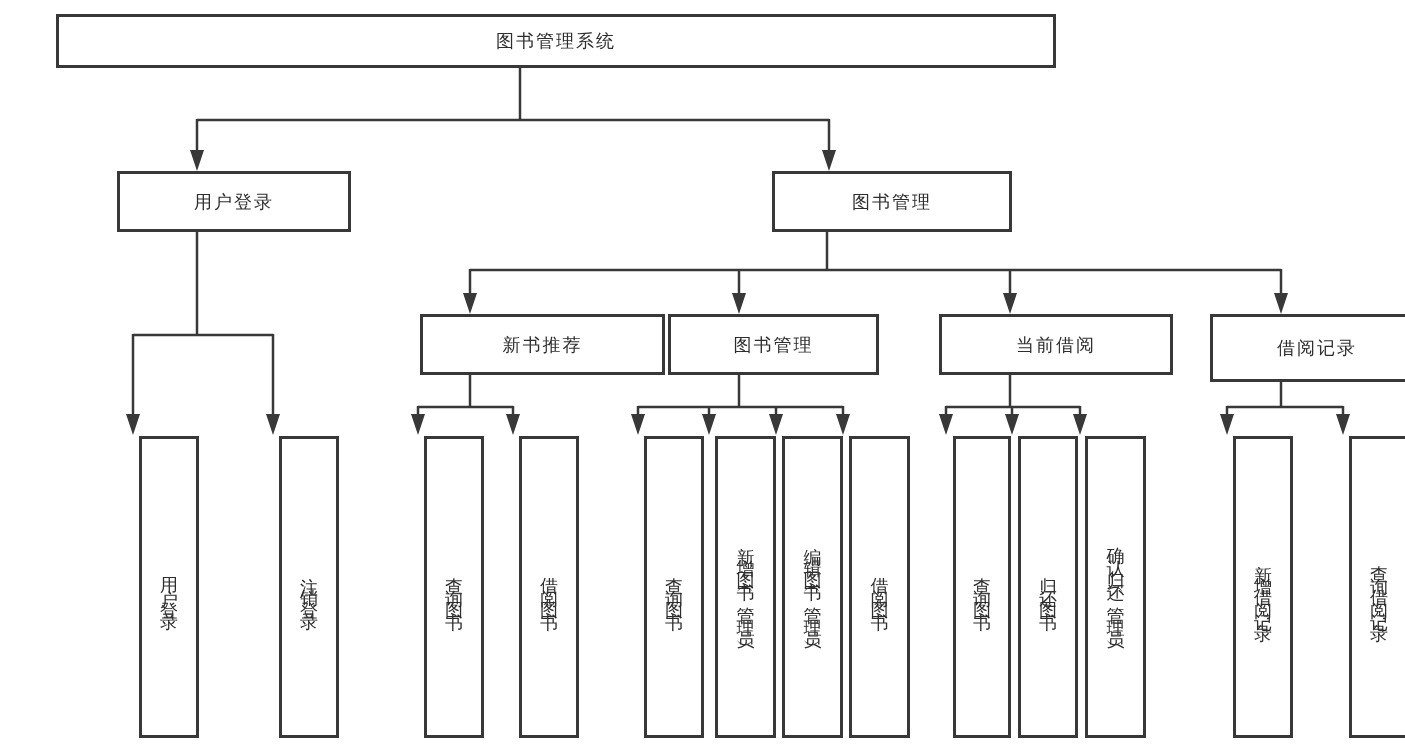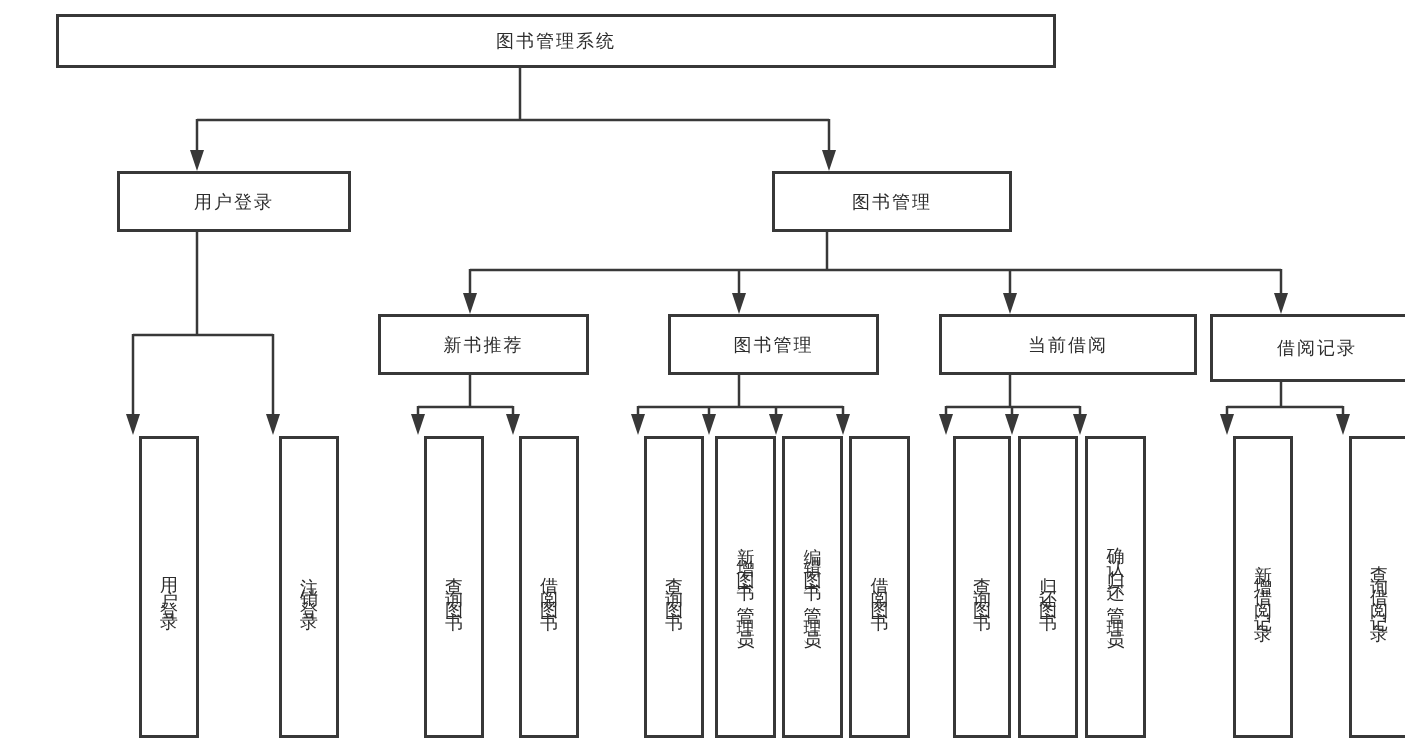--- a/index.html
+++ b/index.html
@@ -118,23 +118,23 @@
       <polygon points="1220,414 1234,414 1227,435"></polygon>
       <polygon points="1336,414 1350,414 1343,435"></polygon>
     </g>
   </svg>
 
   <div class="node" style="left:20px;top:14px;width:1000px;height:54px">图书管理系统</div>
 
   <div class="node" style="left:81px;top:171px;width:234px;height:61px">用户登录</div>
   <div class="node" style="left:736px;top:171px;width:240px;height:61px">图书管理</div>
 
-  <div class="node" style="left:342px;top:314px;width:211px;height:61px">新书推荐</div>
+  <div class="node" style="left:384px;top:314px;width:245px;height:61px">新书推荐</div>
   <div class="node" style="left:632px;top:314px;width:211px;height:61px">图书管理</div>
-  <div class="node" style="left:903px;top:314px;width:258px;height:61px">当前借阅</div>
+  <div class="node" style="left:903px;top:314px;width:234px;height:61px">当前借阅</div>
   <div class="node" style="left:1174px;top:314px;width:214px;height:68px">借阅记录</div>
 
   <div class="node v" style="left:103px;top:436px;width:60px;height:302px">用户登录</div>
   <div class="node v" style="left:243px;top:436px;width:60px;height:302px">注销登录</div>
 
   <div class="node v" style="left:388px;top:436px;width:60px;height:302px">查询图书</div>
   <div class="node v" style="left:483px;top:436px;width:60px;height:302px">借阅图书</div>
 
   <div class="node v" style="left:608px;top:436px;width:60px;height:302px">查询图书</div>
   <div class="node v" style="left:679px;top:436px;width:61px;height:302px">新增图书（管理员）</div>

